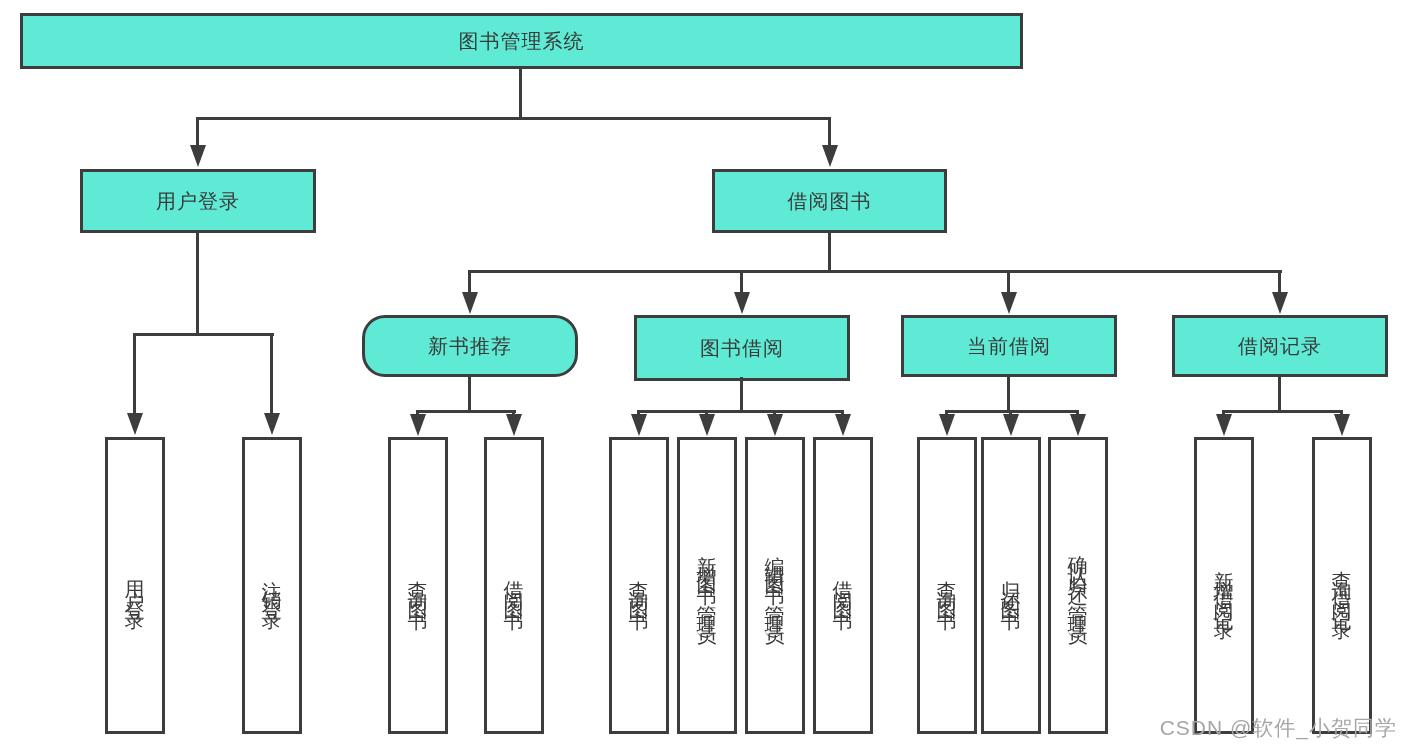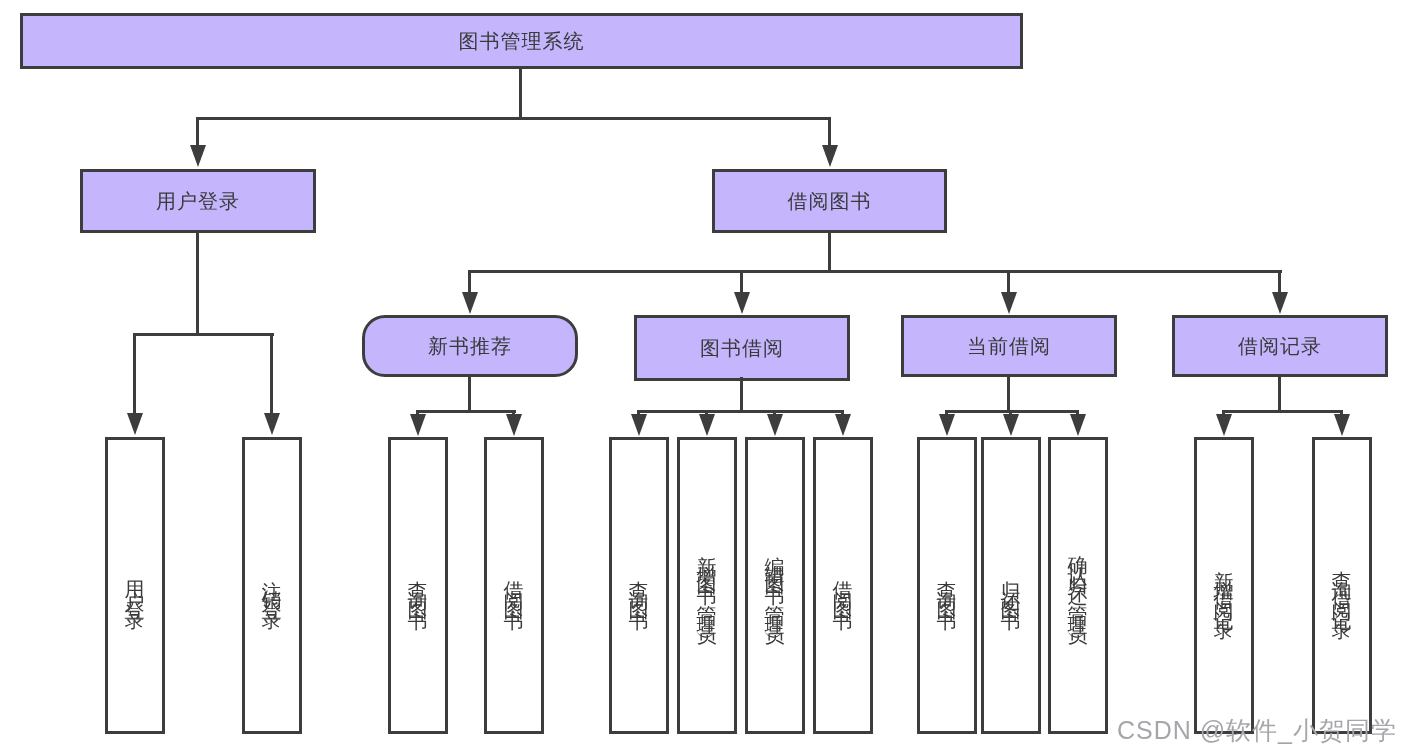--- a/index.html
+++ b/index.html
@@ -14,21 +14,21 @@
   .canvas{
     position:relative;
     width:1405px;
     height:747px;
     background:var(--bg);
     overflow:hidden;
   }
   .node{
     position:absolute;
     border:3px solid var(--line);
-    background:#c4b5fd;
+    background:#5eead4;
     display:flex;
     align-items:center;
     justify-content:center;
     color:var(--text);
   }
   .node .lbl{
     font-size:20px;
     letter-spacing:1px;
     white-space:nowrap;
   }
@@ -54,21 +54,21 @@
     position:absolute;
     width:0;height:0;
     border-left:8px solid transparent;
     border-right:8px solid transparent;
     border-top:22px solid var(--line);
   }
   .watermark{
     position:absolute;
     right:8px;
     top:714px;
-    font-size:25px;
+    font-size:21px;
     color:var(--wm);
     letter-spacing:1px;
     white-space:nowrap;
   }
 </style>
 </head>
 <body>
 
 <div class="canvas">
 

